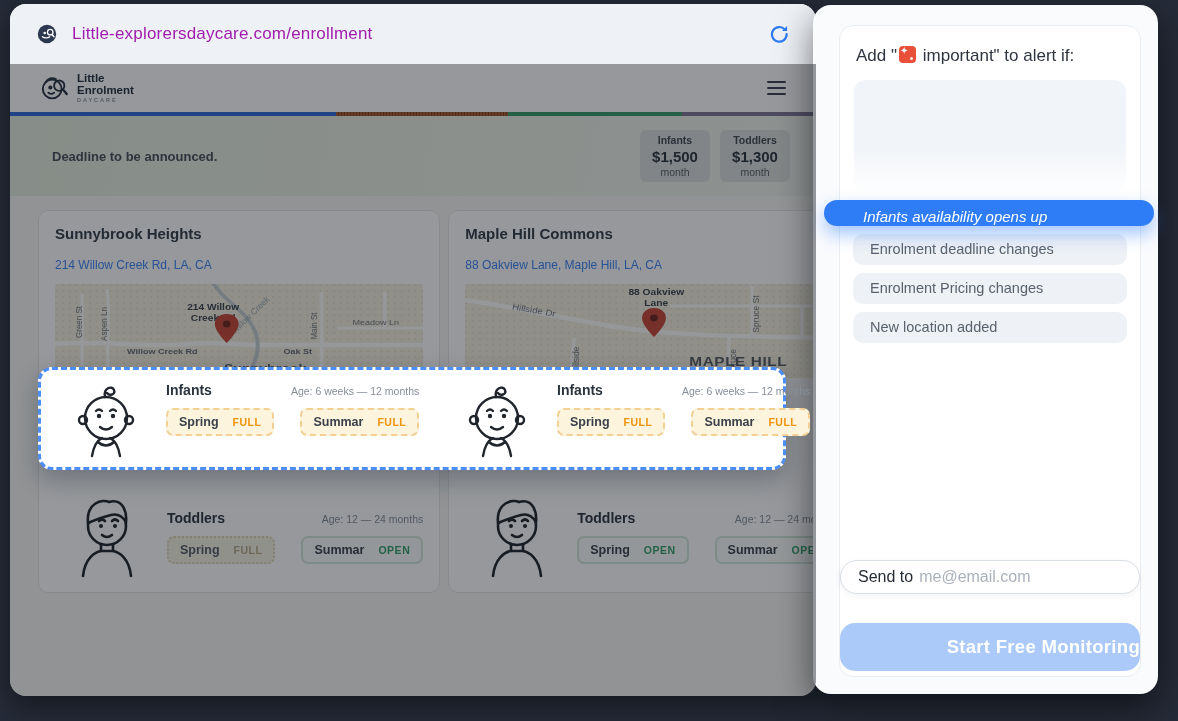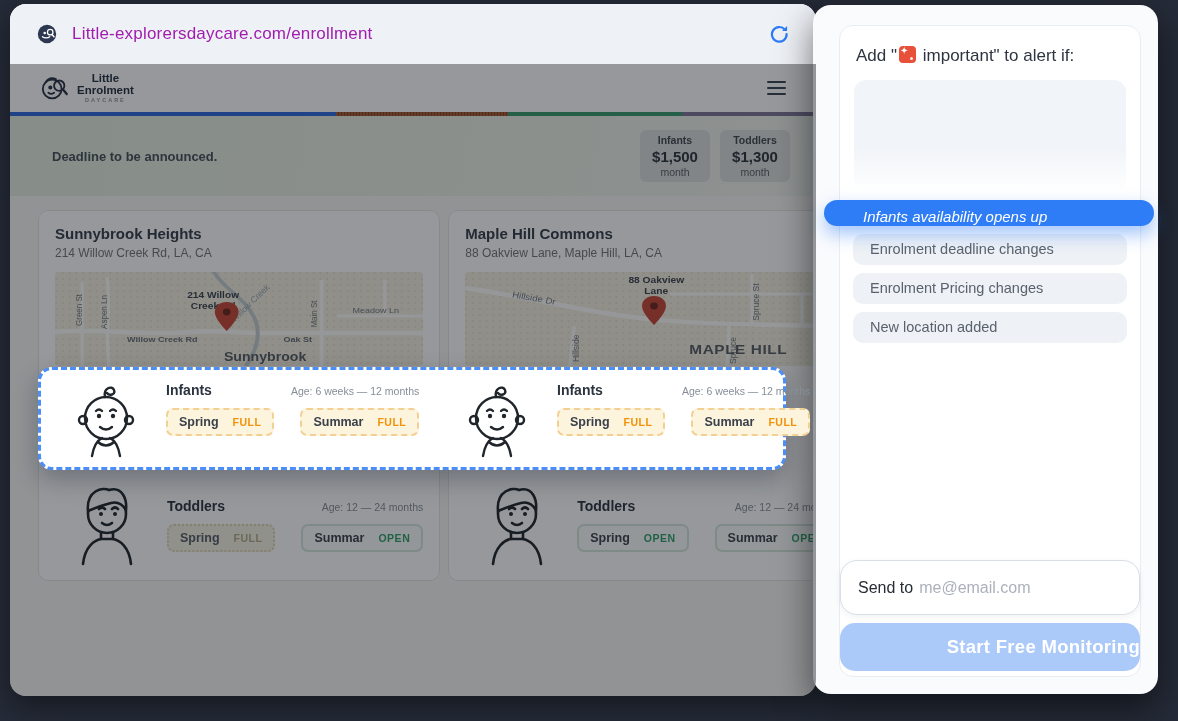--- a/index.html
+++ b/index.html
@@ -9,21 +9,21 @@
   
   #browser-window { position:absolute; left:10px; top:4px; width:806px; height:692px;
     background:#f7f7f4; border-radius:16px; overflow:hidden; box-shadow:0 10px 30px rgba(0,0,0,.45); }
   .urlbar { height:60px; background:#eef1f6; display:flex; align-items:center; padding:0 26px; }
   .favicon { width:22px; height:22px; flex:0 0 auto; }
   .url-text { margin-left:14px; font-size:17px; color:#a21caf; letter-spacing:.2px; }
   .refresh { margin-left:auto; width:22px; height:22px; cursor:pointer; }
 
   .siteheader { height:48px; background:#ffffff; display:flex; align-items:center; padding:0 30px; }
   .logo-group { display:flex; align-items:center; gap:7px; }
-  .logo-text { line-height:1;text-align:center; }
+  .logo-text { line-height:1; }
   .logo-text .l1,.logo-text .l2 { font-size:11.5px; font-weight:bold; color:#232e3e; display:block; line-height:1.05; }
   .logo-text .tag { font-size:5.5px; letter-spacing:2px; color:#8d949f; font-weight:bold; display:block; margin-top:2px; }
   .hamburger { margin-left:auto; width:19px; cursor:pointer; }
   .hamburger i { display:block; height:2.5px; background:#3a424f; border-radius:2px; margin:3.5px 0; }
 
   .stripe { height:4px; display:flex; }
   .stripe .s1 { width:40.5%; background:#2e66d9; }
   .stripe .s2 { width:21.3%; background:repeating-linear-gradient(90deg,#a85a2e 0 2px,#7e4424 2px 3px); }
   .stripe .s3 { width:21.6%; background:#37996a; }
   .stripe .s4 { flex:1; background:#7d7595; }
@@ -35,21 +35,21 @@
   .price-chips { margin-left:auto; display:flex; gap:10px; }
   .price-chip { width:70px; height:52px; background:#dcdedb; border-radius:6px; display:flex; flex-direction:column;
     align-items:center; justify-content:center; }
   .price-chip .pl { font-size:10.5px; color:#3f4650; font-weight:bold; }
   .price-chip .pv { font-size:15px; font-weight:bold; color:#2b323c; margin:2px 0 1px; }
   .price-chip .pp { font-size:10.5px; color:#555c66; }
 
   .cards-wrap { display:flex; gap:8px; padding:14px 25px 0 28px; }
   .card { flex:1; background:#ffffff; border:1px solid #e5e5e2; border-radius:10px; padding:14px 16px; }
   .loc-name { font-size:15px; font-weight:bold; color:#333b46; }
-  .loc-addr { font-size:12px; color:#737373; margin-top:4px; }
+  .loc-addr { font-size:12px; color:#3b82f6; margin-top:16px; }
   .map { margin-top:12px; height:94px; border-radius:4px; overflow:hidden; }
   .map svg { display:block; width:100%; height:94px; }
   .infants-spacer { height:112px; }
 
   .group-row { display:flex; padding-left:20px; }
   .group-icon { width:64px; flex:0 0 auto; }
   .group-col { flex:1; margin-left:28px; padding-top:20px; }
   .title-row { display:flex; align-items:baseline; }
   .group-name { font-size:14px; font-weight:bold; color:#2b333e; }
   .group-age { margin-left:auto; font-size:10.5px; color:#878e98; }
@@ -86,21 +86,21 @@
     border-radius:50%; background:rgba(255,255,255,.85); }
   .preview-box { margin-top:14px; height:112px; border-radius:12px;
     background:linear-gradient(#f1f4f8 60%, rgba(241,244,248,0)); }
   .options { position:absolute; left:13px; right:13px; top:174px; }
   .option { height:31px; border-radius:10px; background:#eef1f5; color:#5a626e; font-size:14.5px;
     line-height:31px; padding-left:17px; margin-top:8px; cursor:pointer;
     white-space:nowrap; overflow:hidden; }
   .option.selected { height:26px; line-height:34px; border-radius:17px; background:#2e7df6; color:#ffffff;
     font-size:15px; width:330px; margin-left:-29px; padding-left:39px; margin-top:0; margin-bottom:2px;
     box-shadow:0 8px 18px rgba(46,125,246,.45); position:relative; z-index:2;font-style:italic; }
-  .email-box { position:absolute; left:0; right:0; top:534px; height:55px; background:#ffffff;
+  .email-box { position:absolute; left:0; right:0; top:534px; height:34px; background:#ffffff;
     border:1px solid #dadfe6; border-radius:17px; display:flex; align-items:center; padding:0 17px;
     box-shadow:0 2px 6px rgba(20,30,50,.06); }
   .email-prefix { font-size:16px; font-weight:500; color:#262c36; margin-right:6px; white-space:nowrap; }
   .email-input { border:none; outline:none; flex:1; min-width:0; font-size:16px; color:#3a414b;
     font-family:"Liberation Sans", sans-serif; background:transparent; }
   .email-input::placeholder { color:#aab1bc; }
   .cta-btn { position:absolute; left:0; right:0; top:597px; height:48px; background:#abc9f9; border:none;
     border-radius:15px; color:#ffffff; font-size:18.5px; font-weight:bold; letter-spacing:.3px;
     font-family:"Liberation Sans", sans-serif; cursor:pointer;text-align:right; }
 

